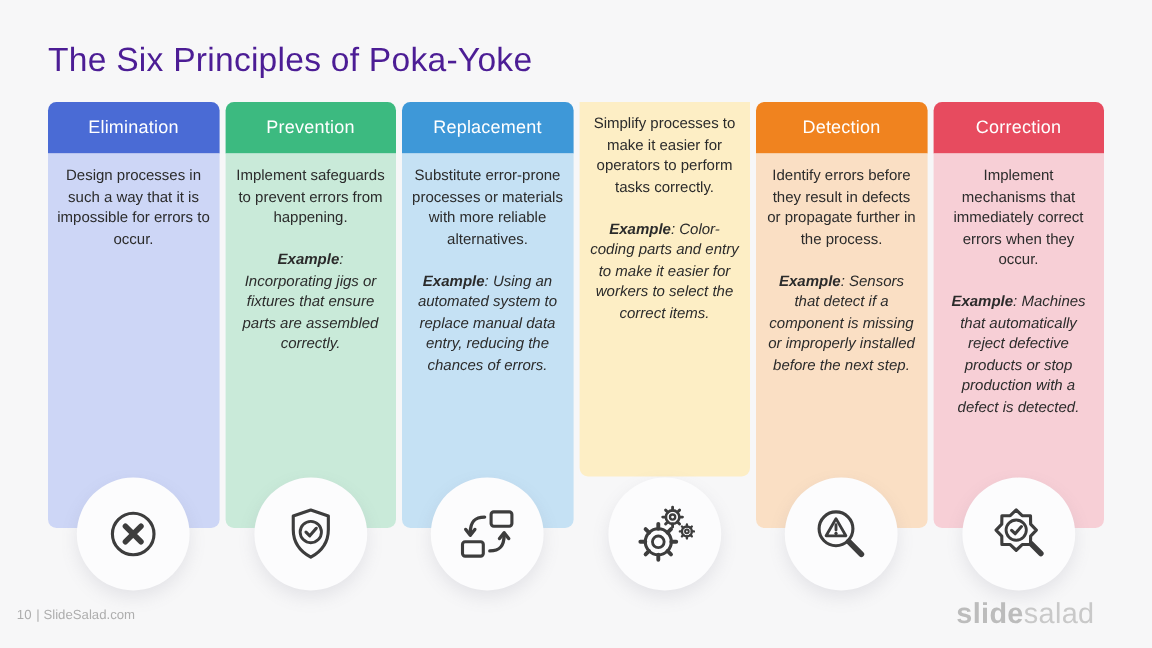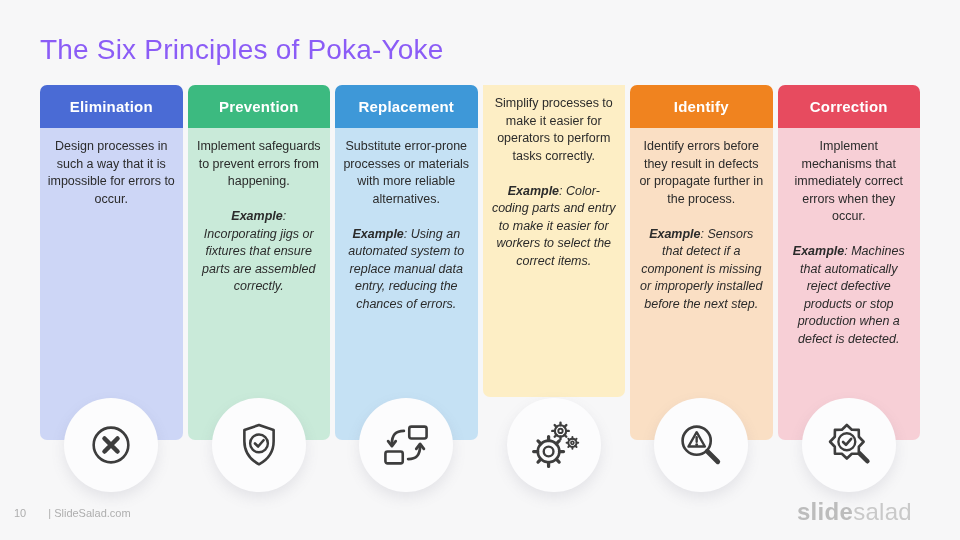--- a/index.html
+++ b/index.html
@@ -6,33 +6,33 @@
   body {
     width: 960px; height: 540px;
     background: #f7f7f8;
     font-family: "Liberation Sans", sans-serif;
     overflow: hidden;
   }
   .slide { position: relative; width: 960px; height: 540px; }
 
   .slide-title {
     position: absolute; left: 40px; top: 34px;
-    font-size: 28px; font-weight: 400; color: #8b5cf6;
+    font-size: 28px; font-weight: 400; color: #4c1d95;
     letter-spacing: 0.2px; margin: 0;
   }
 
   .cards {
     position: absolute; left: 40px; top: 85px; width: 880px;
     display: flex; gap: 5px;
   }
   .card { flex: 1; position: relative; min-width: 0; }
   .card-header {
     height: 43px; border-radius: 7px 7px 0 0;
     background: var(--header, #888);
-    color: #ffffff; font-weight: bold; font-size: 15px;
+    color: #ffffff; font-weight: normal; font-size: 15px;
     display: flex; align-items: center; justify-content: center;
     letter-spacing: 0.2px;
   }
   .card-body {
     box-sizing: border-box;
     height: 312px; border-radius: 0 0 7px 7px;
     background: var(--body, #ddd);
     padding: 10px 7px 8px 7px;
     font-size: 12.5px; line-height: 17.5px;
     text-align: center; color: #2b2b2b;
@@ -47,21 +47,21 @@
     width: 94px; height: 94px; border-radius: 50%;
     background: #fcfcfd;
     box-shadow: 0 6px 14px rgba(110,110,135,0.14);
     display: flex; align-items: center; justify-content: center;
   }
   .icon-circle svg { display: block; }
 
   .footer-left {
     position: absolute; left: 14px; top: 507px;
     font-size: 11px; color: #aeaeae;
-    display: flex; gap: 22px; align-items: baseline;
+    display: flex; gap: 4px; align-items: baseline;
   }
   .brand-logo {
     position: absolute; right: 48px; top: 498px;
     font-size: 24px; letter-spacing: 0.3px;
     user-select: none;
   }
   .brand-logo .logo-bold { font-weight: bold; color: #bcbcbc; }
   .brand-logo .logo-light { font-weight: normal; color: #c9c9c9; }
 </style>
 </head>
@@ -133,41 +133,41 @@
           <circle cx="30" cy="11" r="2" stroke-width="1.8"></circle>
           <path d="M35.2 11H37.6M33.68 14.68L35.37 16.37M30 16.2V18.6M26.32 14.68L24.63 16.37M24.8 11H22.4M26.32 7.32L24.63 5.63M30 5.8V3.4M33.68 7.32L35.37 5.63" stroke-width="2.2" stroke-linecap="round"></path>
           <circle cx="41" cy="22" r="3.8" stroke-width="1.8"></circle>
           <circle cx="41" cy="22" r="1.4" stroke-width="1.5"></circle>
           <path d="M44.8 22H46.4M43.69 24.69L44.8 25.8M41 25.8V27.4M38.31 24.69L37.2 25.8M37.2 22H35.6M38.31 19.31L37.2 18.2M41 18.2V16.6M43.69 19.31L44.8 18.2" stroke-width="1.8" stroke-linecap="round"></path>
         </svg>
       </div>
     </div>
 
     <div class="card" style="--header: #f0831f; --body: #fadfc4;">
-      <div class="card-header">Identify</div>
+      <div class="card-header">Detection</div>
       <div class="card-body">
         <p class="card-desc">Identify errors before they result in defects or propagate further in the process.</p>
         <p class="card-example"><span class="example-label">Example</span><span>: Sensors that detect if a component is missing or improperly installed before the next step.</span></p>
       </div>
       <div class="icon-circle">
         <svg width="52" height="52" viewBox="0 0 48 48" fill="none" stroke="#3d3d3d">
           <circle cx="20" cy="20" r="13" stroke-width="2.4"></circle>
           <path d="M29.8 29.8L39.5 39.5" stroke-width="4.4" stroke-linecap="round"></path>
           <path d="M20 12.2L27.6 25.4H12.4Z" stroke-width="2.2" stroke-linejoin="round"></path>
           <path d="M20 16.8V21" stroke-width="2.2" stroke-linecap="round"></path>
           <path d="M20 23.6L20 23.7" stroke-width="2.6" stroke-linecap="round"></path>
         </svg>
       </div>
     </div>
 
     <div class="card" style="--header: #e74b5f; --body: #f7cfd6;">
       <div class="card-header">Correction</div>
       <div class="card-body">
         <p class="card-desc">Implement mechanisms that immediately correct errors when they occur.</p>
-        <p class="card-example"><span class="example-label">Example</span><span>: Machines that automatically reject defective products or stop production when a defect is detected.</span></p>
+        <p class="card-example"><span class="example-label">Example</span><span>: Machines that automatically reject defective products or stop production with a defect is detected.</span></p>
       </div>
       <div class="icon-circle">
         <svg width="52" height="52" viewBox="0 0 48 48" fill="none" stroke="#3d3d3d">
           <path d="M33.5 31.5L41 39" stroke-width="4.2" stroke-linecap="round"></path>
           <polygon points="37.5,21 33.1,25.6 33,32 26.6,32.1 22,36.5 17.4,32.1 11,32 10.9,25.6 6.5,21 10.9,16.4 11,10 17.4,9.9 22,5.5 26.6,9.9 33,10 33.1,16.4" stroke-width="2.4" stroke-linejoin="round" fill="#fcfcfd"></polygon>
           <circle cx="22" cy="21" r="7.8" stroke-width="2.2"></circle>
           <path d="M18.5 21.2L21.2 23.8L26 18.3" stroke-width="2.4" stroke-linecap="round" stroke-linejoin="round"></path>
         </svg>
       </div>
     </div>

